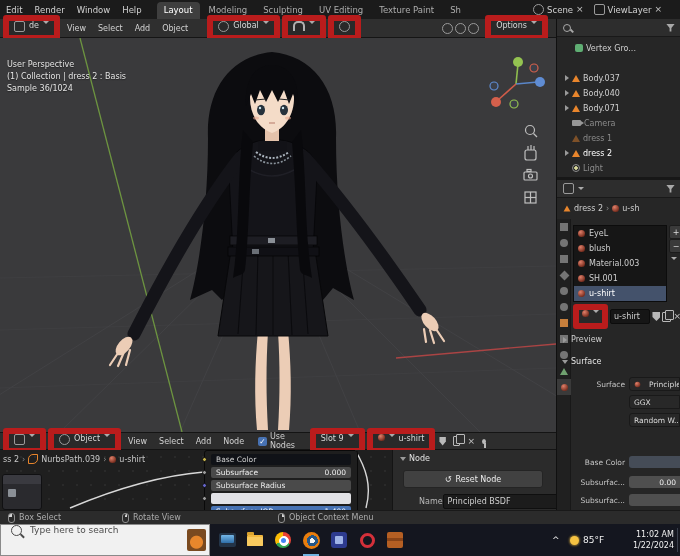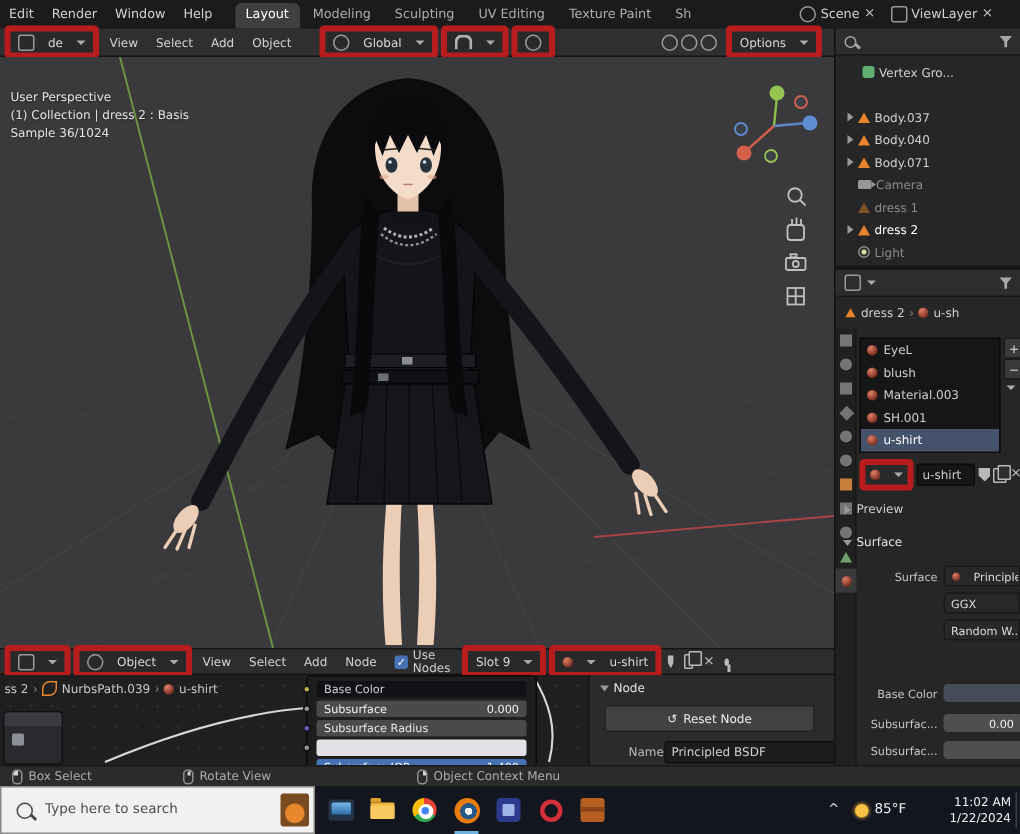--- a/index.html
+++ b/index.html
@@ -8,21 +8,21 @@
   .abs{position:absolute}
   .fx{display:flex;align-items:center}
   
   #topbar{position:absolute;left:0;top:0;width:680px;height:19px;background:#1b1b1b;display:flex;align-items:center;border-bottom:1px solid #101010;font-size:8.5px}
   .mni{padding:0 6px;color:#d2d2d2}
   .wtab{padding:2px 7px;margin:0 1px;border-radius:4px 4px 0 0;color:#adadad;align-self:flex-end;height:13px;line-height:13px}
   .wtab.active{background:#3f3f3f;color:#fff}
   .idblock{display:flex;align-items:center;gap:3px;padding:0 5px;color:#d2d2d2}
   
   #vheader{position:absolute;left:0;top:19px;width:556px;height:19px;background:#2f2f2f;display:flex;align-items:center;gap:2px;border-bottom:1px solid #151515;padding-left:3px;box-sizing:border-box}
-  .hbtn{display:flex;align-items:center;gap:9px;background:#292929;border:4px solid #b91c1c;border-radius:3px;height:14px;padding:0 5px;color:#d8d8d8;white-space:nowrap}
+  .hbtn{display:flex;align-items:flex-start;gap:4px;background:#292929;border:6px solid #b91c1c;border-radius:3px;height:14px;padding:0 5px;color:#d8d8d8;white-space:nowrap}
   .cvd{width:0;height:0;border-left:3px solid transparent;border-right:3px solid transparent;border-top:3.5px solid #ababab;display:inline-block}
   .cvr{width:0;height:0;border-top:3.5px solid transparent;border-bottom:3.5px solid transparent;border-left:4px solid #9a9a9a;display:inline-block}
   .cvr.open{transform:rotate(90deg)}
   .mni2{padding:0 5px;color:#d2d2d2}
   .tinyico{width:9px;height:9px;border:1px solid #9a9a9a;border-radius:2px;display:inline-block}
   .tinyico.round{border-radius:50%}
   .magnet{width:8px;height:8px;border:2px solid #b0b0b0;border-bottom:none;border-radius:5px 5px 0 0;display:inline-block}
   
   #viewport{position:absolute;left:0;top:38px;width:556px;height:394px;background:#3a3a3c;overflow:hidden}
   .ovl{position:absolute;left:7px;color:#e4e4e4;text-shadow:0 1px 1px #222;font-size:8px}
@@ -67,21 +67,21 @@
   .xglyph{color:#c3c3c3;font-size:9px;line-height:9px}
   
   #statusbar{position:absolute;left:0;top:510px;width:680px;height:14px;background:#2b2b2b;border-top:1px solid #191919;box-sizing:border-box}
   .sgroup{position:absolute;top:0;height:13px;display:flex;align-items:center;gap:4px;color:#ababab}
   .imouse{width:7px;height:10px;border:1px solid #8f8f8f;border-radius:3px;position:relative;box-sizing:border-box;flex:none}
   .imouse i{position:absolute;left:0;top:0;width:2.5px;height:3.5px;background:#d6d6d6;border-radius:2px 0 0 0}
   .imouse.mid i{left:2px;width:2px}
   .imouse.right i{left:auto;right:0;border-radius:0 2px 0 0}
   
   #taskbar{position:absolute;left:0;top:524px;width:680px;height:32px;background:#14161f}
-  #searchbox{position:absolute;left:0;top:0;width:210px;height:32px;background:#f1f1f1;display:flex;align-items:center;gap:8px;padding-left:10px;box-sizing:border-box;border:1px solid #8a8a8a}
+  #searchbox{position:absolute;left:0;top:0;width:210px;height:32px;background:#f1f1f1;display:flex;align-items:flex-start;gap:8px;padding-left:10px;box-sizing:border-box;border:1px solid #8a8a8a}
   .wmag{width:9px;height:9px;border:1.5px solid #4a4a4a;border-radius:50%;position:relative;flex:none}
   .wmag::after{content:"";position:absolute;width:5px;height:1.5px;background:#4a4a4a;transform:rotate(45deg);right:-4px;bottom:-1px}
   #searchtext{color:#4d4d4d;font-size:9px}
   .hlico{position:absolute;left:187px;top:5px;width:19px;height:22px;border-radius:2px;background:radial-gradient(circle at 50% 60%,#e8872c 0 6px,#7a4a20 7px)}
   .tbslot{position:absolute;top:0;width:26px;height:32px;display:flex;align-items:center;justify-content:center}
   .tb-display{width:17px;height:14px;background:#233448;border-radius:2px;position:relative}
   .tb-display::after{content:"";position:absolute;left:2px;top:2px;right:2px;bottom:4px;background:linear-gradient(#74b7e8,#2f6ea8);border-radius:1px}
   .tb-folder{width:16px;height:11px;background:#f0b73f;border-radius:1px;position:relative}
   .tb-folder::before{content:"";position:absolute;left:0;top:-3px;width:7px;height:3px;background:#d9a22e;border-radius:1px 1px 0 0}
   .tb-folder::after{content:"";position:absolute;left:0;top:2px;width:16px;height:9px;background:#f8ca5f;border-radius:1px}

